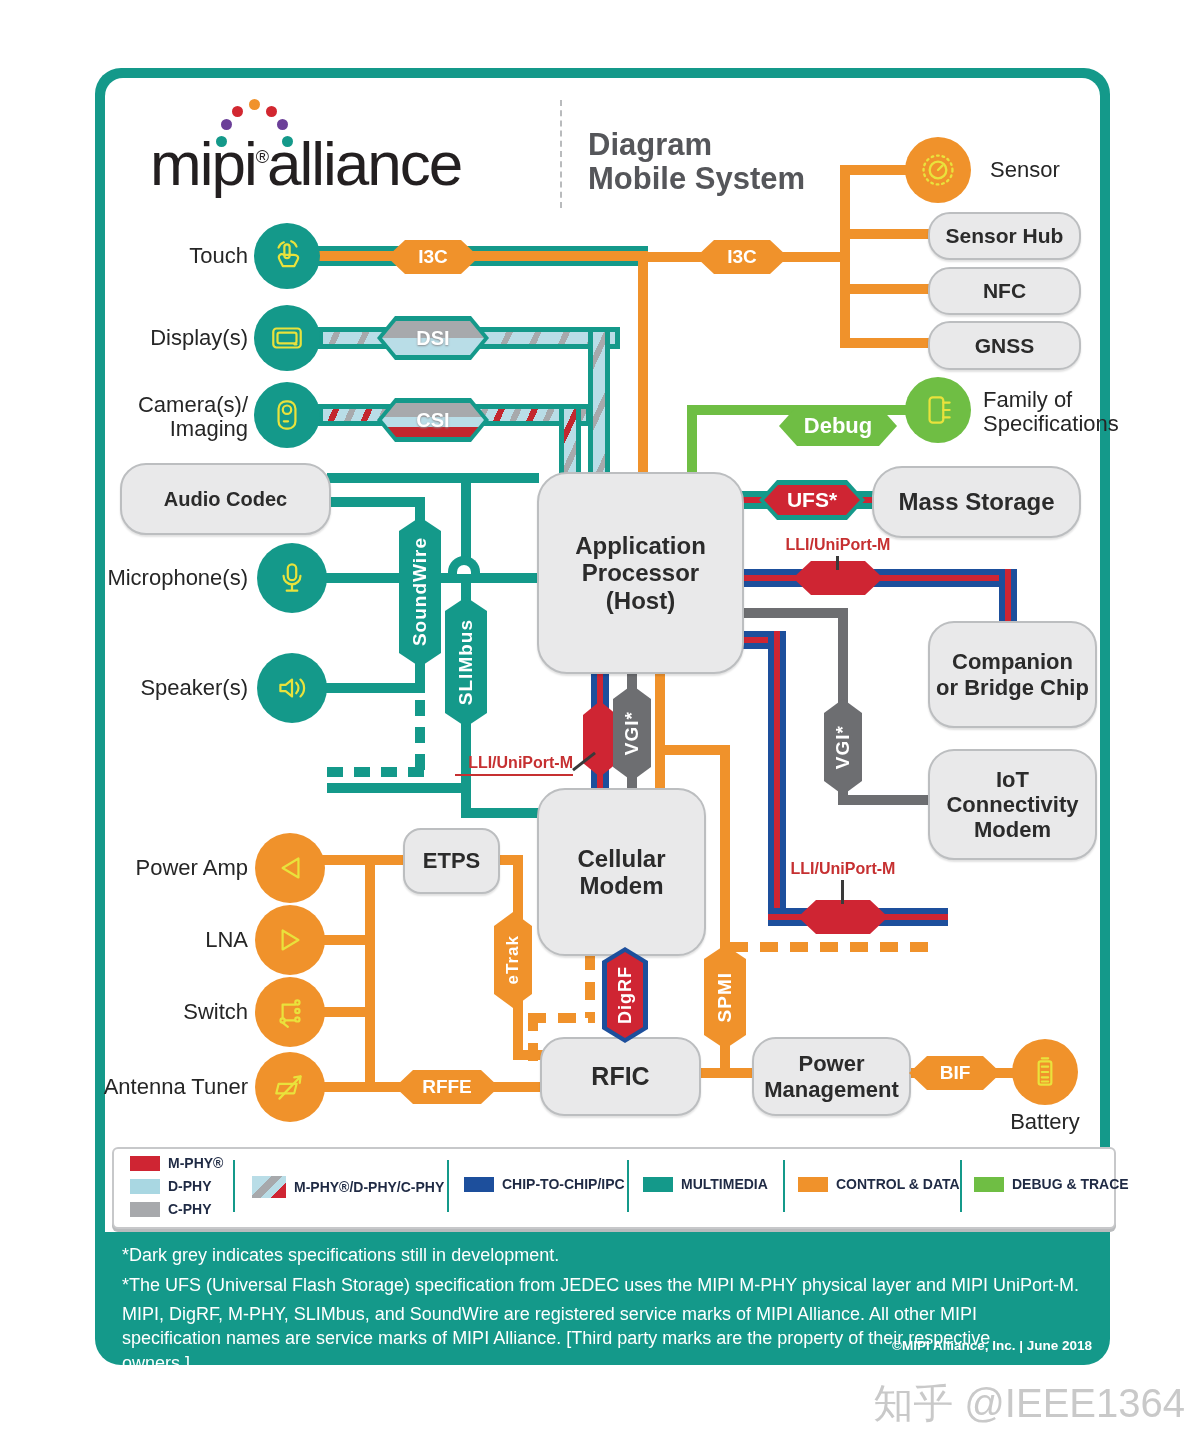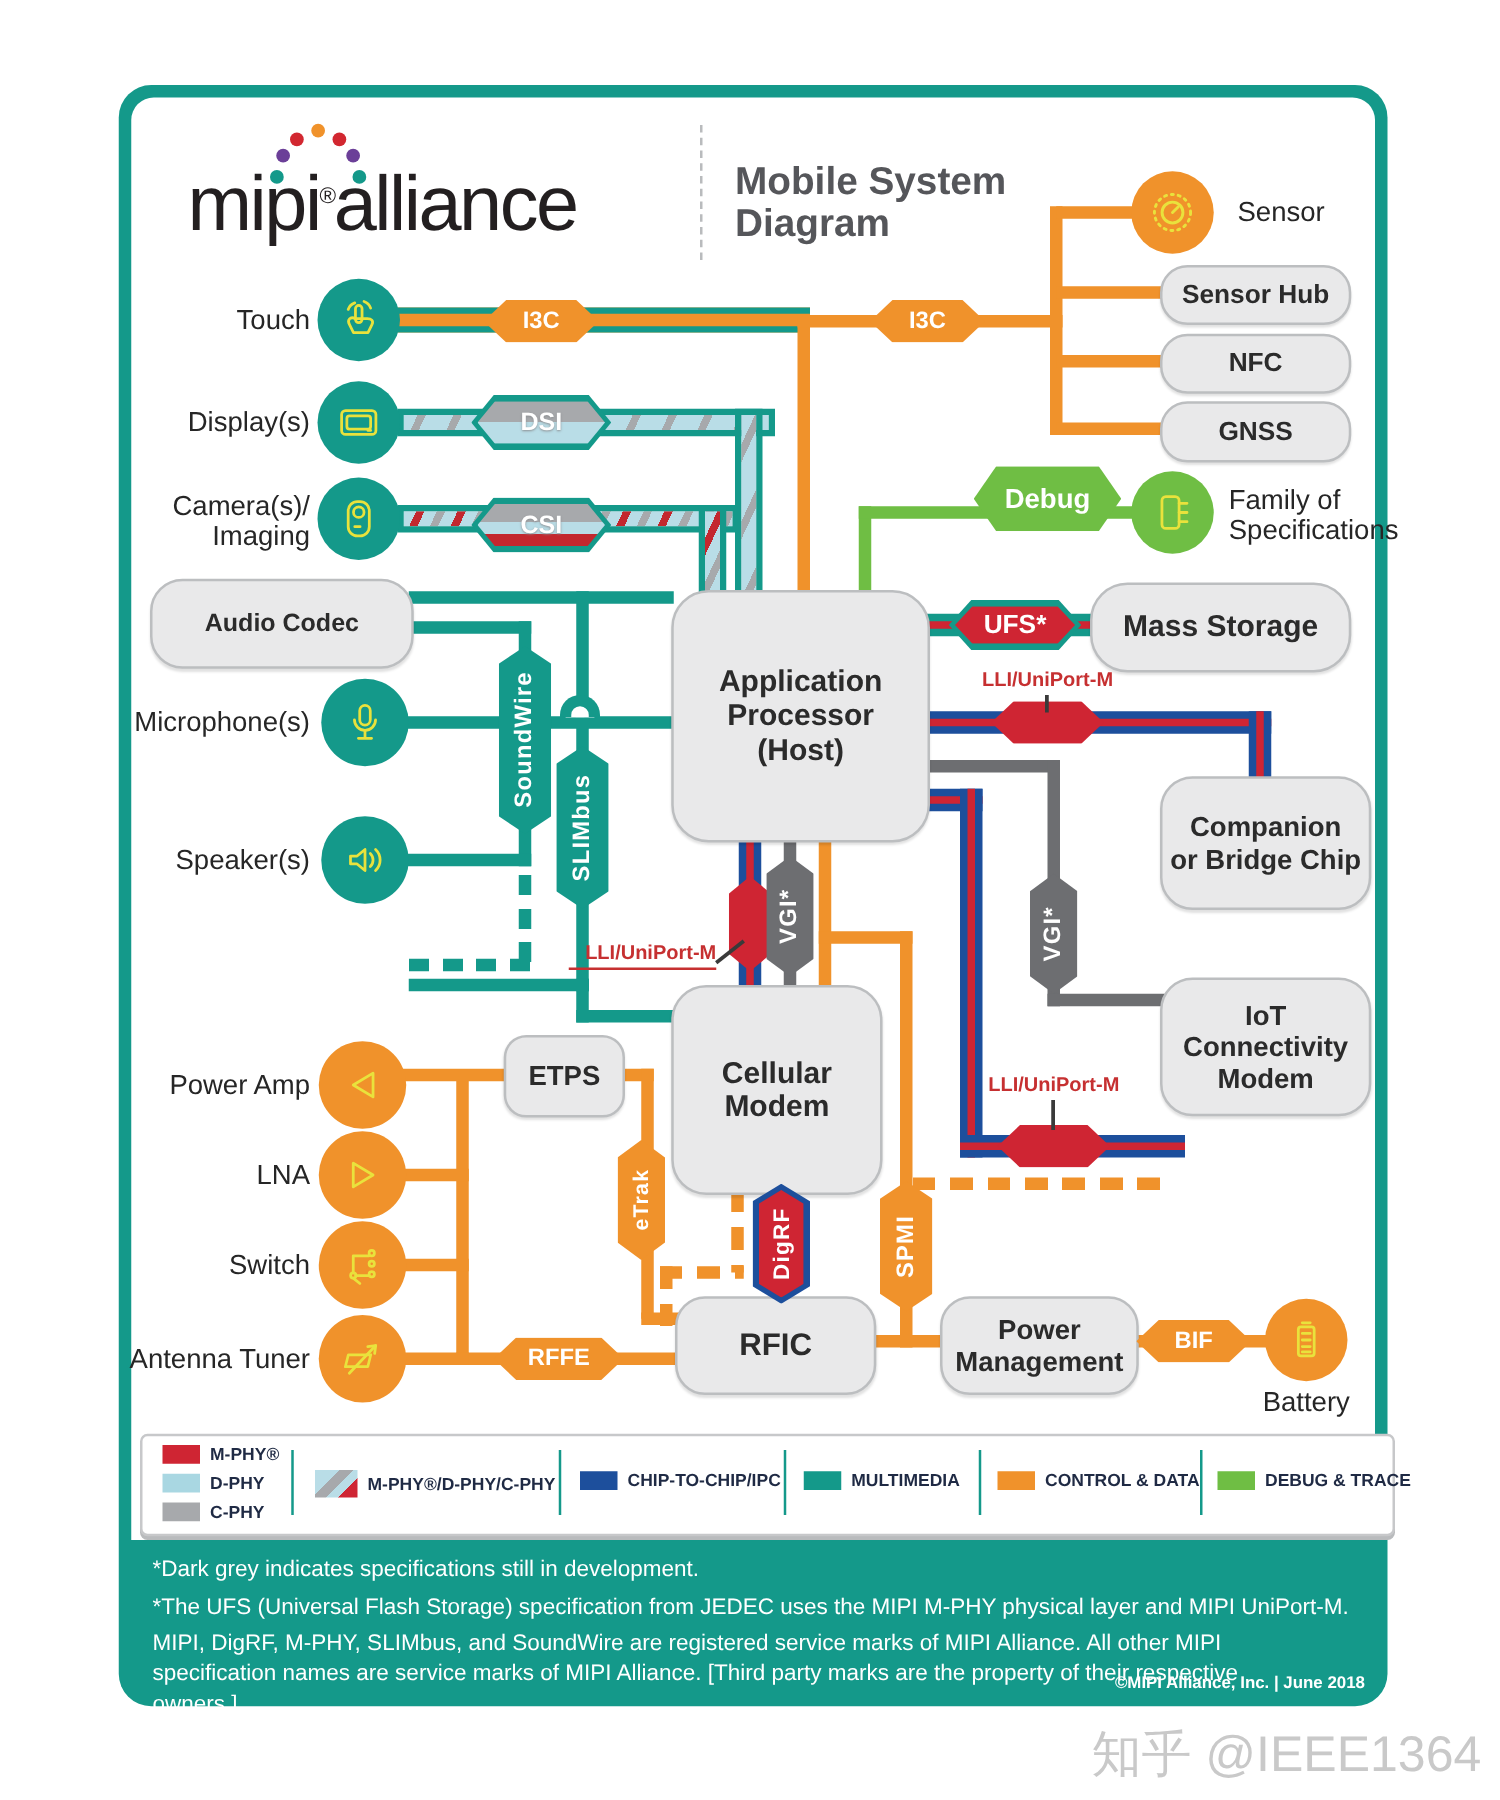--- a/index.html
+++ b/index.html
@@ -84,22 +84,22 @@
   <div class="brand"><span>mipi</span><sup>®</sup><span>alliance</span></div>
   <div class="dot" style="left:216px;top:136px;background:#14998a;"></div>
   <div class="dot" style="left:221px;top:119px;background:#6b3f98;"></div>
   <div class="dot" style="left:232px;top:106px;background:#d22730;"></div>
   <div class="dot" style="left:249px;top:99px;background:#f0922b;"></div>
   <div class="dot" style="left:266px;top:106px;background:#d22730;"></div>
   <div class="dot" style="left:277px;top:119px;background:#6b3f98;"></div>
   <div class="dot" style="left:282px;top:136px;background:#14998a;"></div>
   <div class="vdash"></div>
   <div class="title">
+    <div>Diagram</div>
     <div>Mobile System</div>
-    <div>Diagram</div>
   </div>
 
   <div class="touchline" style="left:318px;top:246px;width:330px;height:10px;"></div>
 
   <div class="lv orange" style="left:638px;top:252px;width:10px;height:220px;"></div>
   <div class="lh orange" style="left:638px;top:252px;width:212px;height:10px;"></div>
   <div class="lv orange" style="left:840px;top:165px;width:10px;height:183px;"></div>
   <div class="lh orange" style="left:845px;top:165px;width:65px;height:10px;"></div>
   <div class="lh orange" style="left:845px;top:229px;width:90px;height:10px;"></div>
   <div class="lh orange" style="left:845px;top:284px;width:90px;height:10px;"></div>
@@ -193,21 +193,21 @@
   <div class="gbox" style="left:928px;top:321px;width:149px;height:45px;border-radius:22px;font-size:21px;">
       <span>GNSS</span>
     </div>
   <div class="gbox" style="left:872px;top:466px;width:205px;height:68px;border-radius:30px;font-size:24px;">
       <span>Mass Storage</span>
     </div>
   <div class="gbox" style="left:928px;top:621px;width:165px;height:103px;border-radius:26px;font-size:22px;">
       <span>Companion</span>
       <span>or Bridge Chip</span>
     </div>
-  <div class="gbox" style="left:928px;top:749px;width:165px;height:107px;border-radius:26px;font-size:22px;margin-top:33px;">
+  <div class="gbox" style="left:928px;top:749px;width:165px;height:107px;border-radius:26px;font-size:22px;">
       <span>IoT</span>
       <span>Connectivity</span>
       <span>Modem</span>
     </div>
 
   <div class="circ tealc" style="left:254px;top:223px;width:66px;height:66px;">
     <svg width="38" height="38" viewBox="0 0 36 36">
         <path d="M10 10a8 8 0 0 1 5-5"></path>
         <path d="M22 4a8 8 0 0 1 5 5"></path>
         <rect x="15.5" y="7" width="5" height="13" rx="2.5"></rect>
@@ -324,21 +324,21 @@
   <div class="hex teal" style="left:377px;top:398px;width:112px;height:44px;">
     <div class="hex-inner" style="background:linear-gradient(#a7a9ac 42%,#b9dde7 42% 72%,#c3272e 72%);font-size:20px;color:#fff;text-shadow:0 1px 2px #8a8d90;">
         <span>CSI</span>
       </div>
   </div>
   <div class="hex teal" style="left:759px;top:480px;width:106px;height:40px;">
     <div class="hex-inner" style="background:#cf2533;font-size:21px;">
         <span>UFS*</span>
       </div>
   </div>
-  <div class="hex green" style="left:779px;top:373px;width:118px;height:52px;font-size:22px;align-items:center;">
+  <div class="hex green" style="left:779px;top:406px;width:118px;height:40px;font-size:22px;align-items:center;">
       <span>Debug</span>
     </div>
   <div class="hex orange" style="left:395px;top:1070px;width:104px;height:34px;font-size:19px;">
       <span>RFFE</span>
     </div>
   <div class="hex orange" style="left:909px;top:1056px;width:92px;height:34px;font-size:19px;">
       <span>BIF</span>
     </div>
 
   <div class="hex" style="left:793px;top:561px;width:90px;height:34px;background:#cf2533;"></div>

